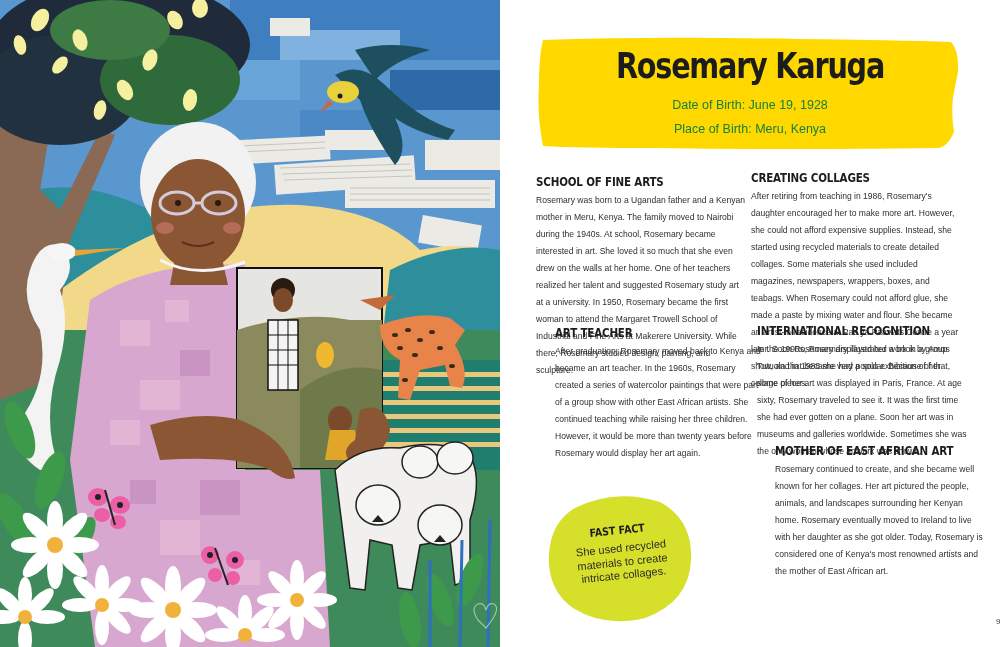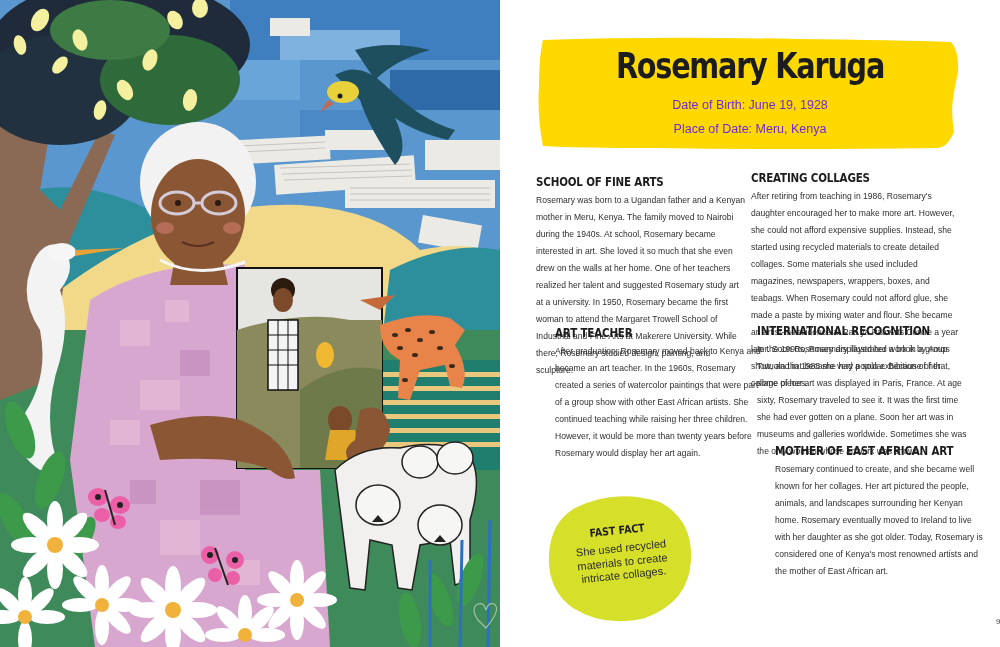--- a/index.html
+++ b/index.html
@@ -12,21 +12,21 @@
 
   
   .page-right { position: absolute; left: 500px; top: 0; width: 400px; height: 647px; background: #ffffff; }
 
   .title-banner { position: absolute; left: 37px; top: 36px; width: 426px; height: 118px; }
   .title-banner svg { position: absolute; left: 0; top: 0; }
   .title-text { position: absolute; left: 0; top: 10px; width: 100%; text-align: center;
     font-family: "DejaVu Sans", sans-serif; font-weight: bold; font-size: 35px; letter-spacing: -1.5px;
     color: #1c1c1c; transform: scaleX(0.82); transform-origin: center; }
   .birth-line { position: absolute; left: 0; width: 100%; text-align: center;
-    font-family: "Liberation Sans", sans-serif; font-size: 12.5px; color: #6d28d9; }
+    font-family: "Liberation Sans", sans-serif; font-size: 12.5px; color: #15803d; }
   .birth-date { top: 62px; }
   .birth-place { top: 86px; }
 
   .section { position: absolute; width: 210px; }
   .section h2 { font-family: "DejaVu Sans", sans-serif; font-weight: bold; font-size: 12px;
     letter-spacing: -0.2px; color: #1c1c1c; transform: scaleX(0.86); transform-origin: left;
     white-space: nowrap; margin-bottom: 3px; }
   .section p { font-family: "Liberation Sans", sans-serif; font-size: 8.55px; line-height: 17px;
     color: #2e2e2e; }
 
@@ -326,21 +326,21 @@
 </div>
 
 <div class="page-right">
 
   <div class="title-banner">
     <svg width="426" height="118" viewBox="0 0 426 118">
       <path d="M6 4 Q120 0 260 3 Q360 4 414 6 Q422 14 421 36 Q418 50 416 62 Q414 78 417 96 Q410 112 400 112 Q250 114 120 112 Q40 112 6 110 Q0 80 2 50 Q2 20 6 4 Z" fill="#ffd800"></path>
     </svg>
     <div class="title-text">Rosemary Karuga</div>
     <div class="birth-line birth-date">Date of Birth: June 19, 1928</div>
-    <div class="birth-line birth-place">Place of Date: Meru, Kenya</div>
+    <div class="birth-line birth-place">Place of Birth: Meru, Kenya</div>
   </div>
 
   <div class="section s1">
     <h2>SCHOOL OF FINE ARTS</h2>
     <p>Rosemary was born to a Ugandan father and a Kenyan mother in Meru, Kenya. The family moved to Nairobi during the 1940s. At school, Rosemary became interested in art. She loved it so much that she even drew on the walls at her home. One of her teachers realized her talent and suggested Rosemary study art at a university. In 1950, Rosemary became the first woman to attend the Margaret Trowell School of Industrial and Fine Arts at Makerere University. While there, Rosemary studied design, painting, and sculpture.</p>
   </div>
 
   <div class="section s2">
     <h2>ART TEACHER</h2>
     <p>After graduation, Rosemary moved back to Kenya and became an art teacher. In the 1960s, Rosemary created a series of watercolor paintings that were part of a group show with other East African artists. She continued teaching while raising her three children. However, it would be more than twenty years before Rosemary would display her art again.</p>

